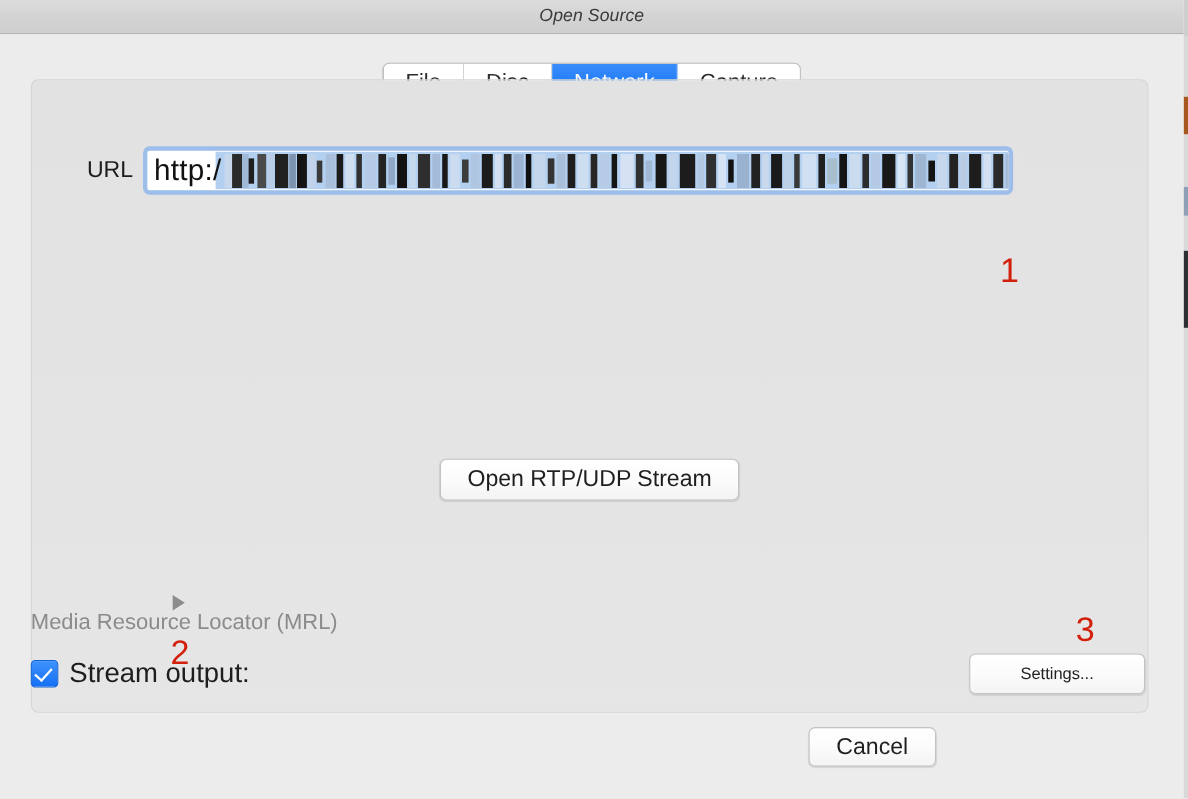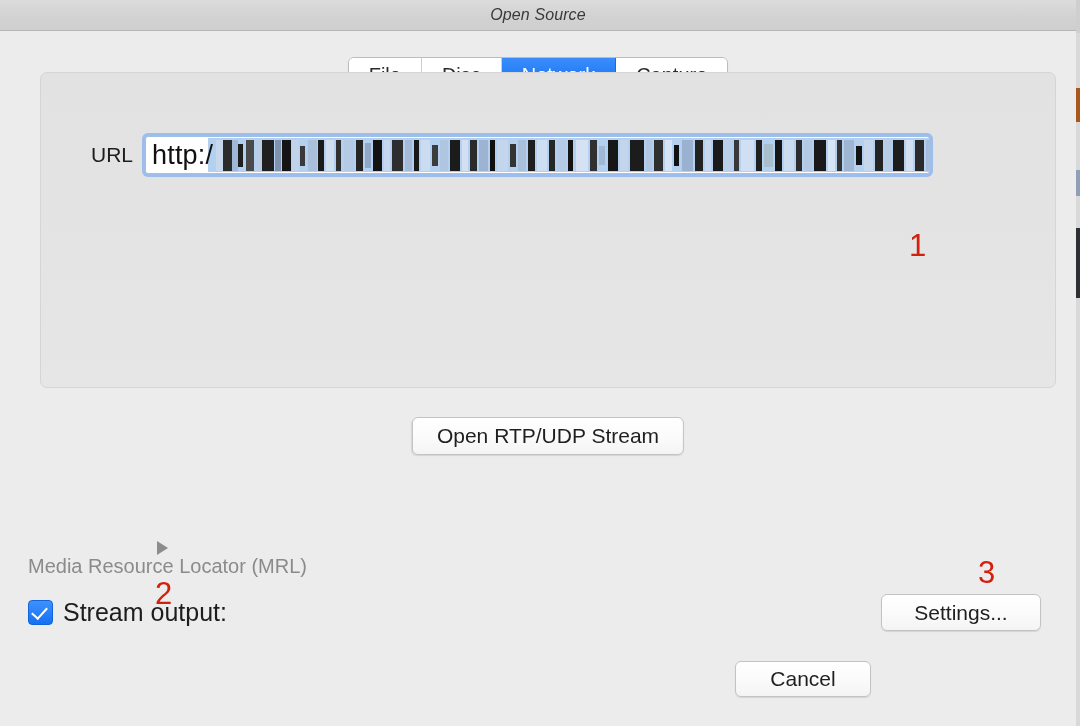--- a/index.html
+++ b/index.html
@@ -93,23 +93,23 @@
   .tab.selected {
     background: linear-gradient(to bottom, #3b8dfb 0%, #0b6ef0 100%);
     color: #ffffff;
     border-right-color: #0b6ef0;
   }
 
   
   #panel {
     position: absolute;
     top: 72px;
-    left: 40px;
+    left: 28px;
     width: 1016px;
-    height: 316px;
+    height: 576px;
     background: linear-gradient(to bottom, #e2e2e2 0%, #e4e4e4 60%, #e6e6e6 100%);
     border: 1px solid #d5d5d5;
     border-radius: 7px;
     box-sizing: border-box;
   }
 
   
   #url-row {
     position: absolute;
     top: 63px;
@@ -259,36 +259,36 @@
   
   #settings-button {
     position: absolute;
     top: 594px;
     left: 881px;
     width: 160px;
     height: 37px;
     display: flex;
     align-items: center;
     justify-content: center;
-    font-size: 21px;
+    font-size: 15px;
     color: #1f1f1f;
     background: linear-gradient(to bottom, #ffffff 0%, #fbfbfb 50%, #f4f4f4 100%);
     border: 1px solid #c3c3c3;
     border-radius: 6px;
     box-shadow: 0 1px 1px rgba(0,0,0,0.10);
     box-sizing: border-box;
     cursor: default;
   }
 
   
   #cancel-button {
     position: absolute;
     top: 661px;
     left: 735px;
-    width: 136px;
+    width: 116px;
     height: 36px;
     display: flex;
     align-items: center;
     justify-content: center;
     font-size: 21px;
     color: #1f1f1f;
     background: linear-gradient(to bottom, #ffffff 0%, #fbfbfb 50%, #f4f4f4 100%);
     border: 1px solid #c3c3c3;
     border-radius: 6px;
     box-shadow: 0 1px 1px rgba(0,0,0,0.10);

